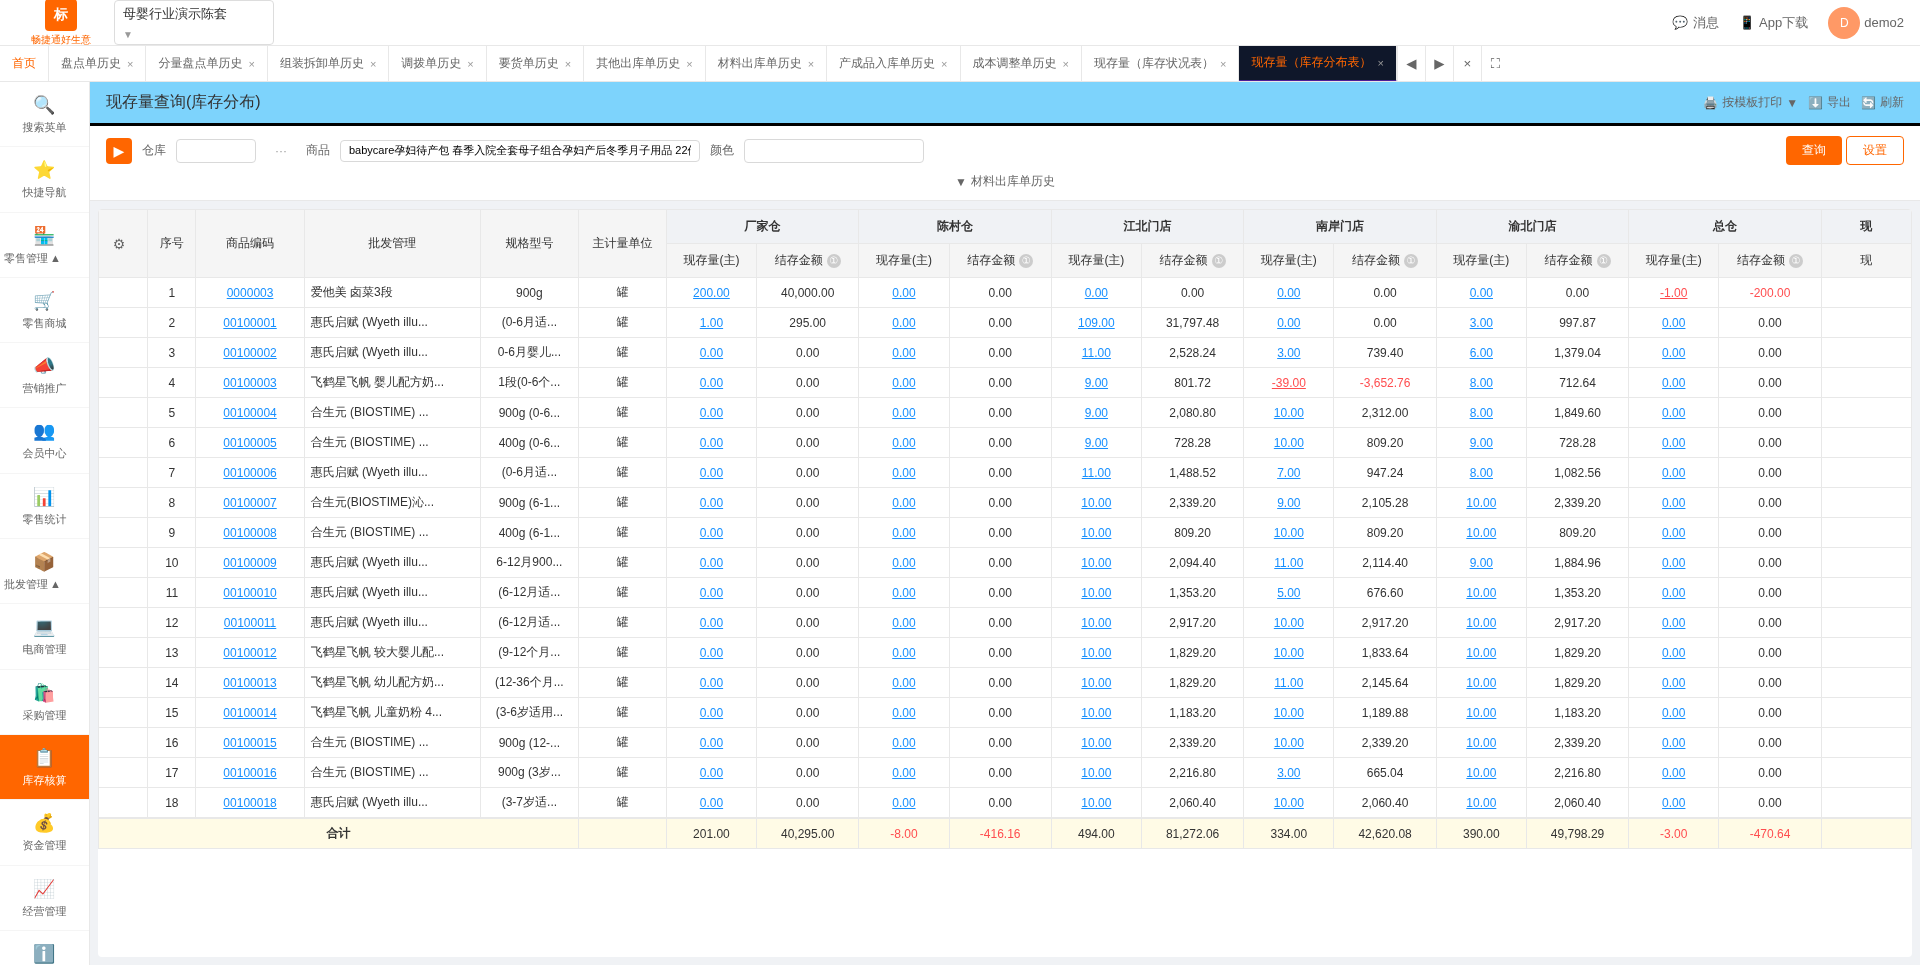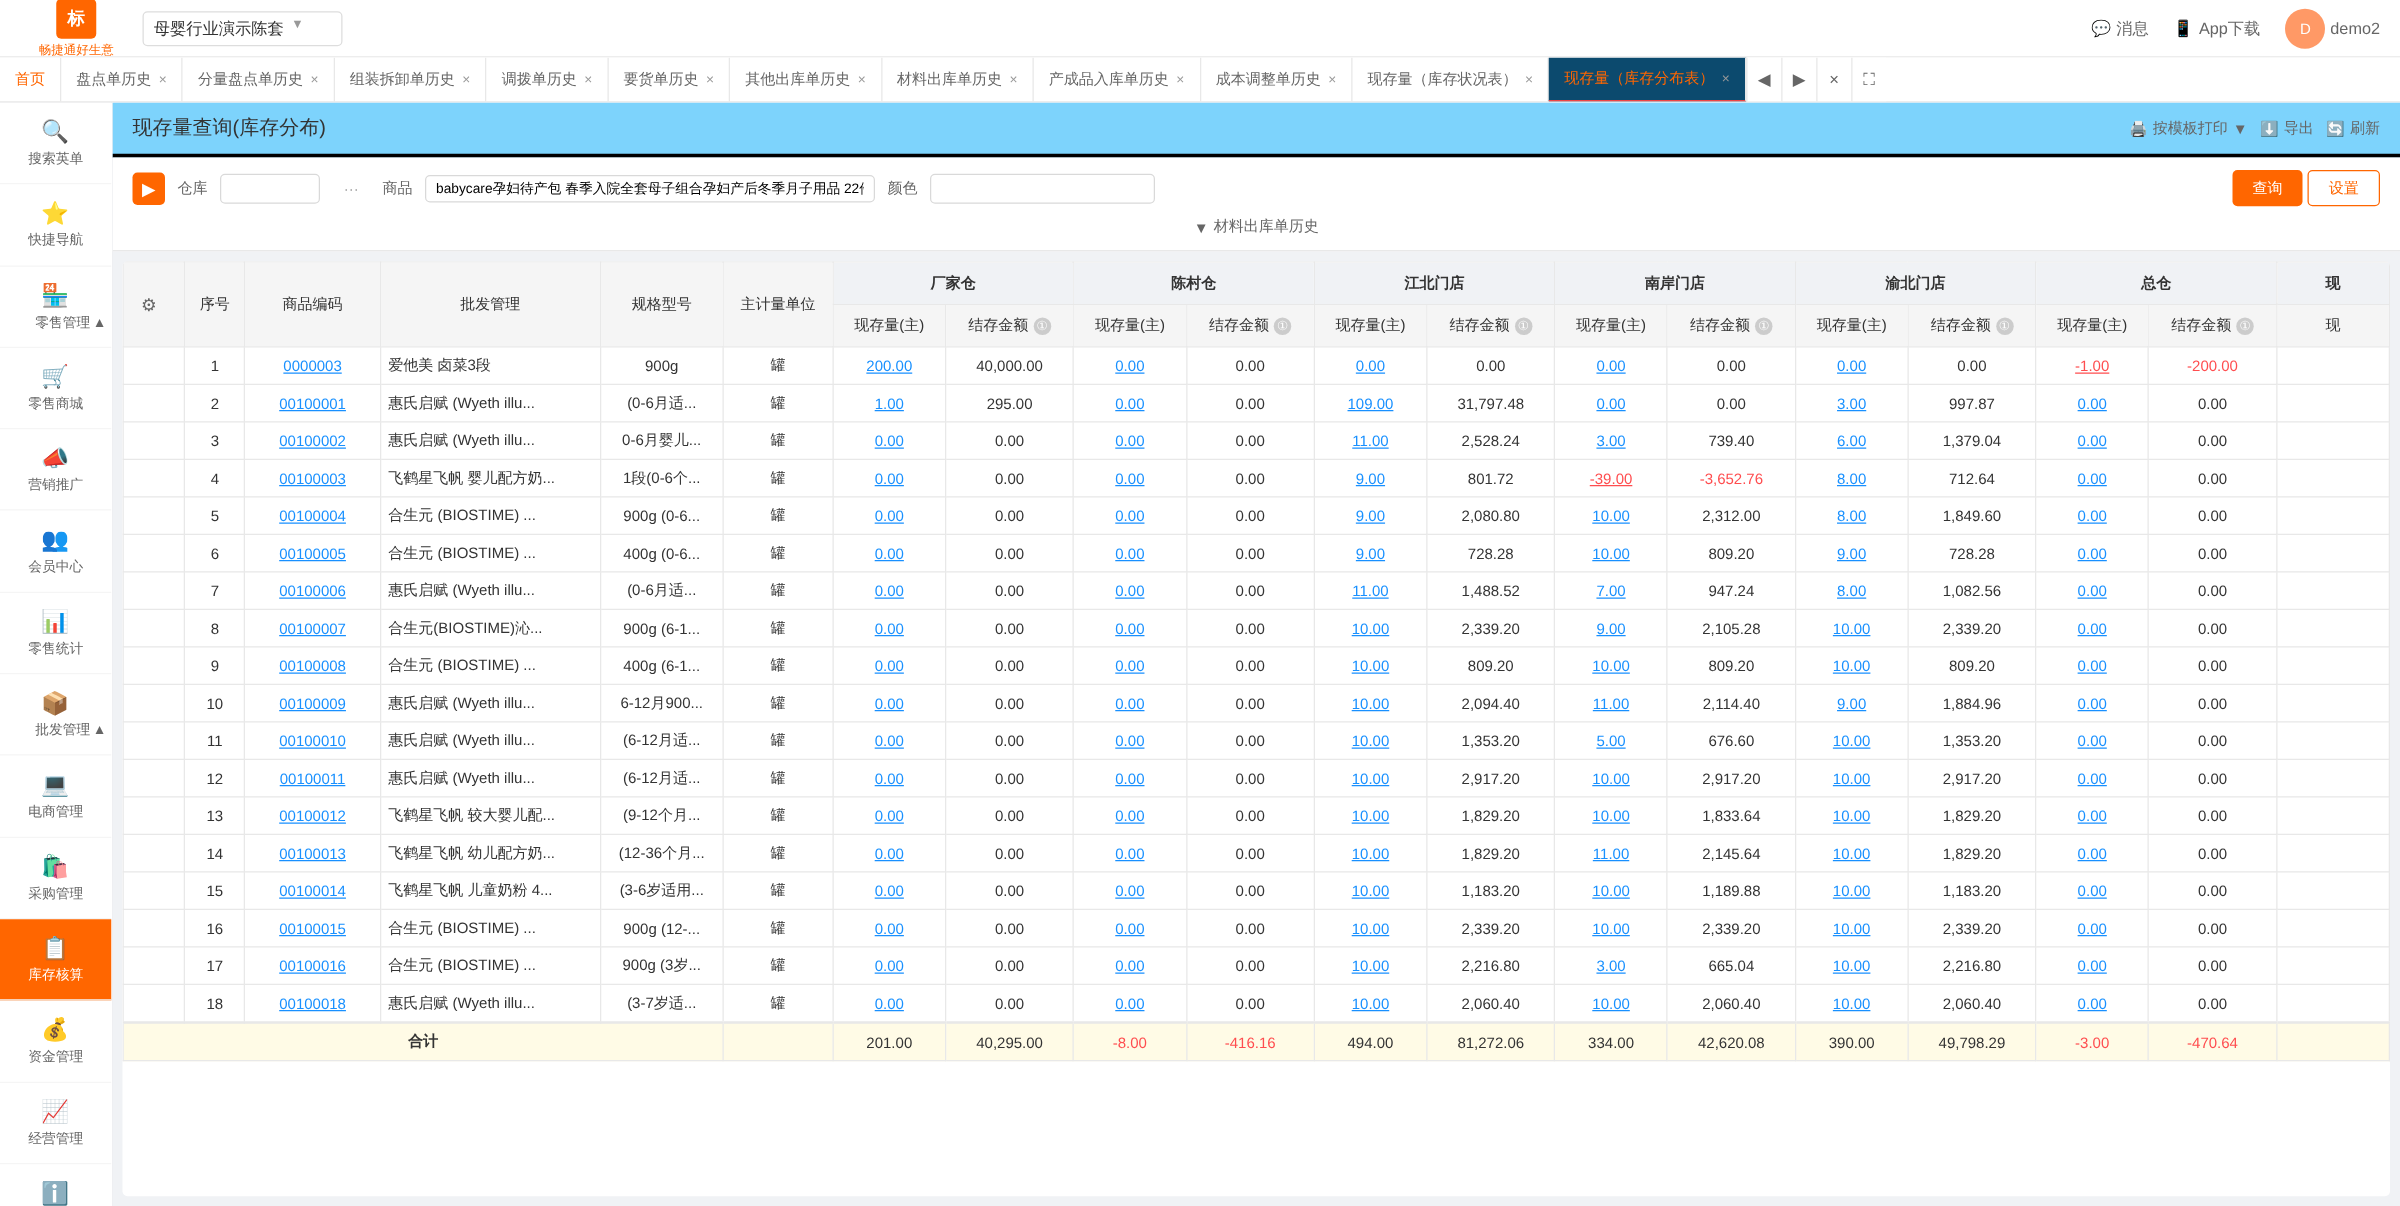--- a/index.html
+++ b/index.html
@@ -4,44 +4,44 @@
   <style>
     * { margin: 0; padding: 0; box-sizing: border-box; }
     body { font-family: 'Microsoft YaHei', Arial, sans-serif; font-size: 12px; background: #f0f2f5; color: #333; overflow: hidden; width: 1920px; height: 965px; }
 
     
     .top-bar { display: flex; align-items: center; justify-content: space-between; background: #fff; height: 46px; padding: 0 16px; border-bottom: 1px solid #e8e8e8; }
     .top-bar-left { display: flex; align-items: center; gap: 8px; }
     .logo-area { display: flex; flex-direction: column; align-items: center; width: 90px; }
     .logo-icon { width: 32px; height: 32px; background: #ff6600; border-radius: 4px; display: flex; align-items: center; justify-content: center; color: #fff; font-size: 14px; font-weight: bold; }
     .logo-text { font-size: 10px; color: #ff6600; margin-top: 2px; }
-    .selector-area { display: flex; gap: 6px; cursor: pointer; padding: 4px 8px; border: 1px solid #ddd; border-radius: 4px; min-width: 160px; }
+    .selector-area { display: flex; gap: 6px; cursor: pointer; padding: 4px 8px; border: 1px solid #ddd; border-radius: 4px; min-width: 160px; flex-direction: column; }
     .selector-text { font-size: 13px; color: #333; }
     .chevron-down { font-size: 10px; color: #999; }
     .top-bar-right { display: flex; align-items: center; gap: 20px; }
     .top-right-item { display: flex; align-items: center; gap: 4px; cursor: pointer; color: #666; font-size: 13px; }
     .user-avatar { width: 32px; height: 32px; border-radius: 50%; background: #ff9966; display: flex; align-items: center; justify-content: center; color: #fff; font-size: 12px; }
 
     
     .nav-tabs { display: flex; align-items: center; background: #fff; height: 36px; border-bottom: 1px solid #e8e8e8; overflow: hidden; }
     .nav-tab { display: flex; align-items: center; padding: 0 12px; height: 36px; font-size: 12px; color: #666; cursor: pointer; border-right: 1px solid #e8e8e8; white-space: nowrap; flex-shrink: 0; }
-    .nav-tab.active { color: #ff6600; background: #0c4a6e; border-bottom: 2px solid #ef4444; }
+    .nav-tab.active { color: #ff6600; background: #0f172a; border-bottom: 2px solid #4c1d95; }
     .nav-tab.home { color: #ff6600; font-weight: 500; }
     .nav-tab-close { margin-left: 6px; color: #999; font-size: 11px; cursor: pointer; }
     .nav-arrows { display: flex; align-items: center; }
     .nav-arrow-btn { width: 28px; height: 36px; display: flex; align-items: center; justify-content: center; cursor: pointer; background: #fff; border: none; border-left: 1px solid #e8e8e8; color: #666; }
 
     
     .layout { display: flex; height: calc(965px - 82px); }
     .sidebar { width: 90px; background: #fff; border-right: 1px solid #e8e8e8; display: flex; flex-direction: column; overflow-y: auto; }
     .sidebar-item { padding: 12px 4px; text-align: center; cursor: pointer; color: #666; font-size: 12px; border-bottom: 1px solid #f5f5f5; }
     .sidebar-item.active { background: #ff6600; color: #fff; }
     .sidebar-item-icon { font-size: 18px; margin-bottom: 4px; }
     .sidebar-item-label { font-size: 11px; line-height: 1.3; }
-    .sidebar-item-with-arrow { display: flex; align-items: center; justify-content: flex-end; gap: 2px; }
+    .sidebar-item-with-arrow { display: flex; align-items: center; justify-content: flex-start; gap: 2px; }
 
     
     .main-content { flex: 1; overflow: hidden; display: flex; flex-direction: column; background: #f0f2f5; }
 
     
     .page-header { background: #7dd3fc; padding: 10px 16px 0; border-bottom: 3px solid #000000; display: flex; align-items: center; justify-content: space-between; }
     .page-title { font-size: 16px; font-weight: 500; color: #333; padding-bottom: 10px; }
     .page-header-actions { display: flex; align-items: center; gap: 10px; padding-bottom: 10px; }
     .btn-print { display: flex; align-items: center; gap: 4px; cursor: pointer; color: #666; font-size: 12px; }
     .btn-export { display: flex; align-items: center; gap: 4px; cursor: pointer; color: #666; font-size: 12px; }

